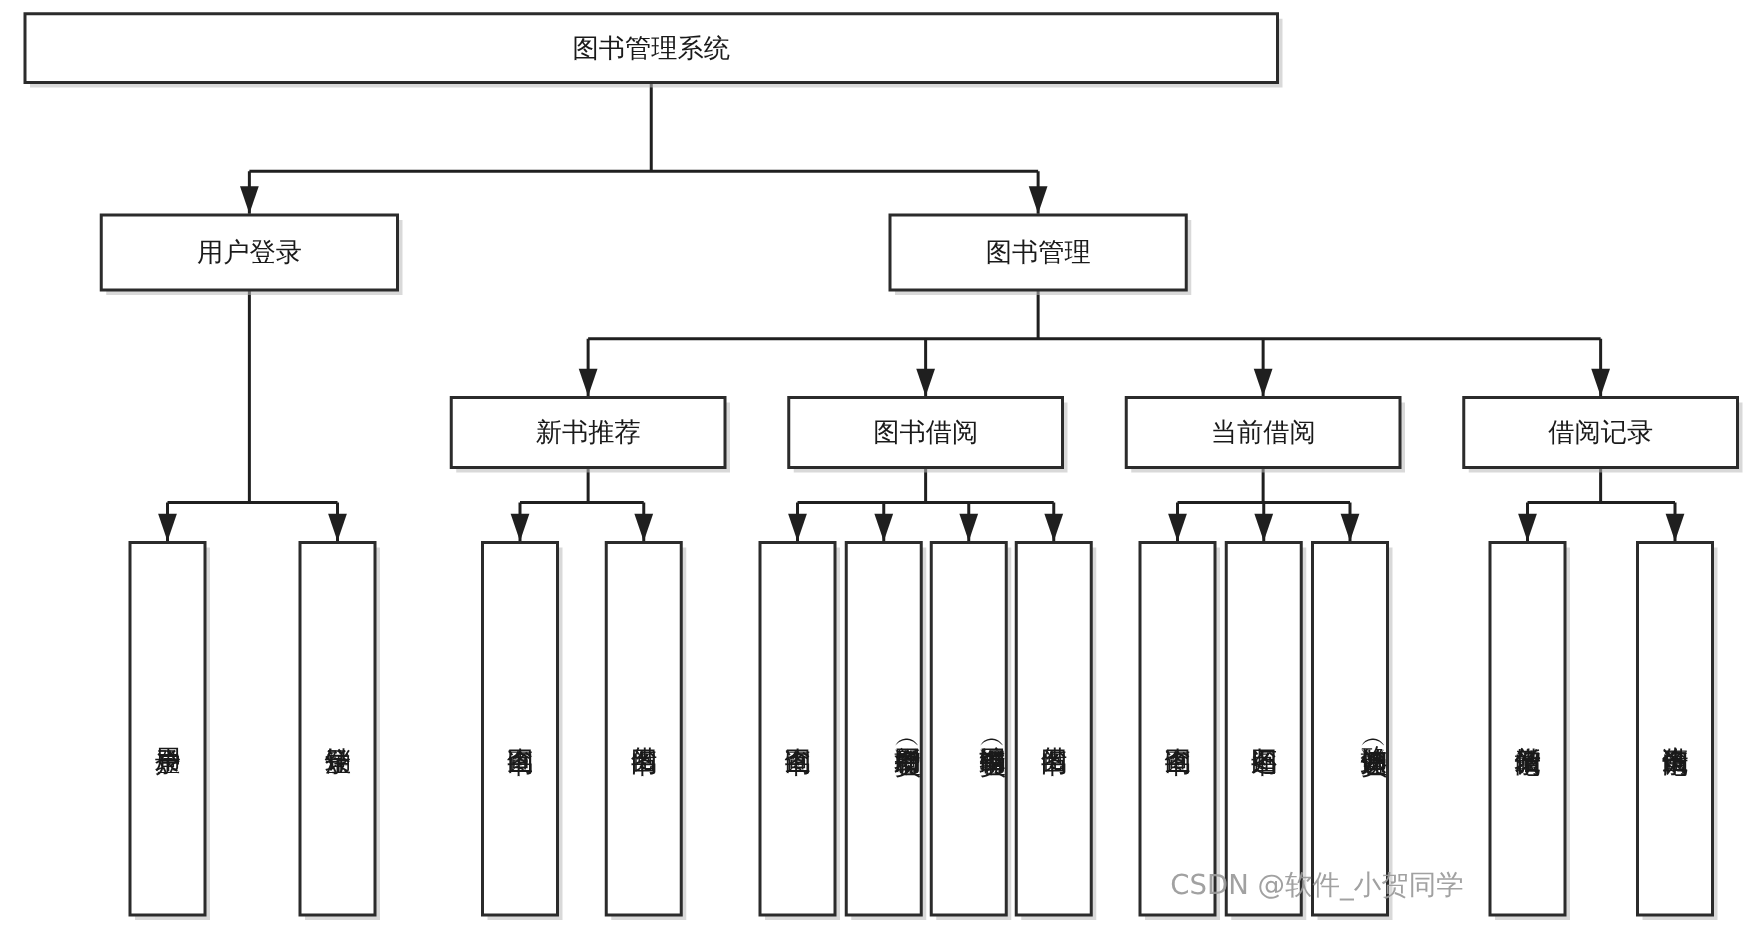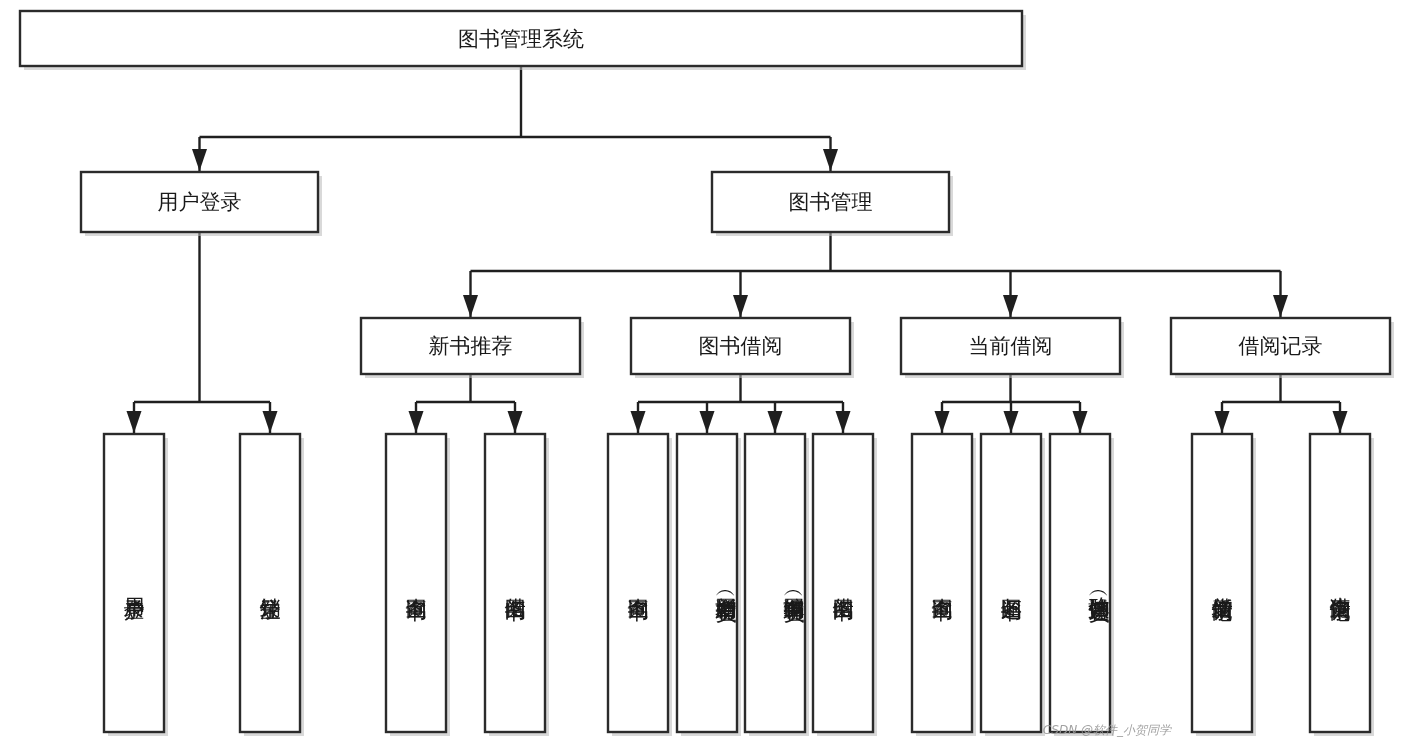--- a/index.html
+++ b/index.html
@@ -73,28 +73,27 @@
   .leaf-label.topped {
     display: flex;
     align-items: flex-start;
     justify-content: center;
     padding-top: 2px;
     box-sizing: border-box;
   }
   #watermark {
     position: absolute;
     right: 8px;
-    bottom: 8px;
+    bottom: 24px;
     font-family: "DejaVu Sans", "Liberation Sans", sans-serif;
-    font-size: 12px;
+    font-size: 22px;
     color: #9a9a9a;
     opacity: 0.92;
     white-space: nowrap;
     pointer-events: none;
-    font-style: italic;
   }
 </style>
 </head>
 <body>
 
 <div id="diagram-root">
 
   <svg id="tree-svg" viewBox="0 0 1405 747" xmlns="http://www.w3.org/2000/svg">
     <g id="edges-layer">
         <line x1="521" y1="66" x2="521" y2="137" class="edge"></line>

